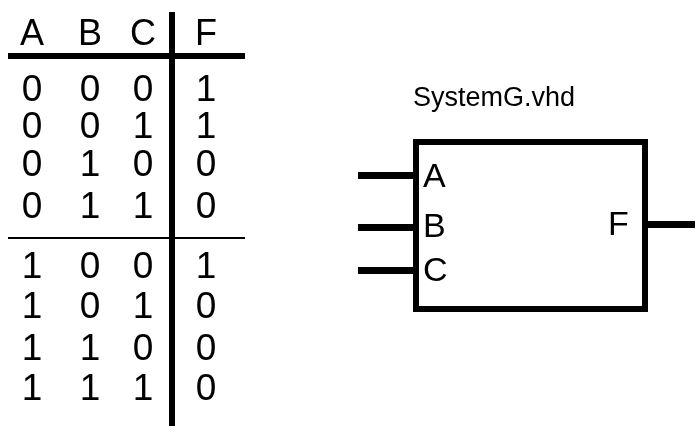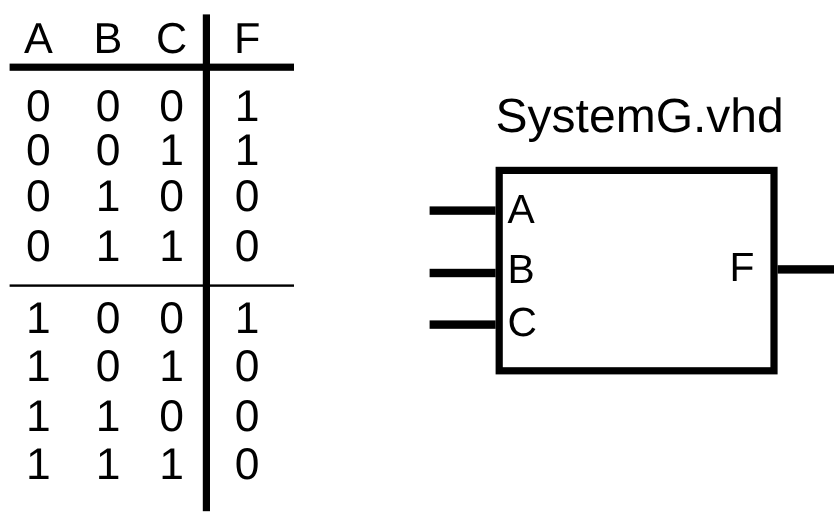--- a/index.html
+++ b/index.html
@@ -67,21 +67,21 @@
     position: absolute;
     left: 340px;
     top: 70px;
     width: 360px;
     height: 280px;
   }
   #block-title {
     position: absolute;
     left: 73px;
     top: 8px;
-    font-size: 40px;
+    font-size: 27px;
     line-height: 38px;
     white-space: nowrap;
   }
   #block-box {
     position: absolute;
     left: 73px;
     top: 69px;
     width: 235px;
     height: 173px;
     border: 6px solid #000000;

